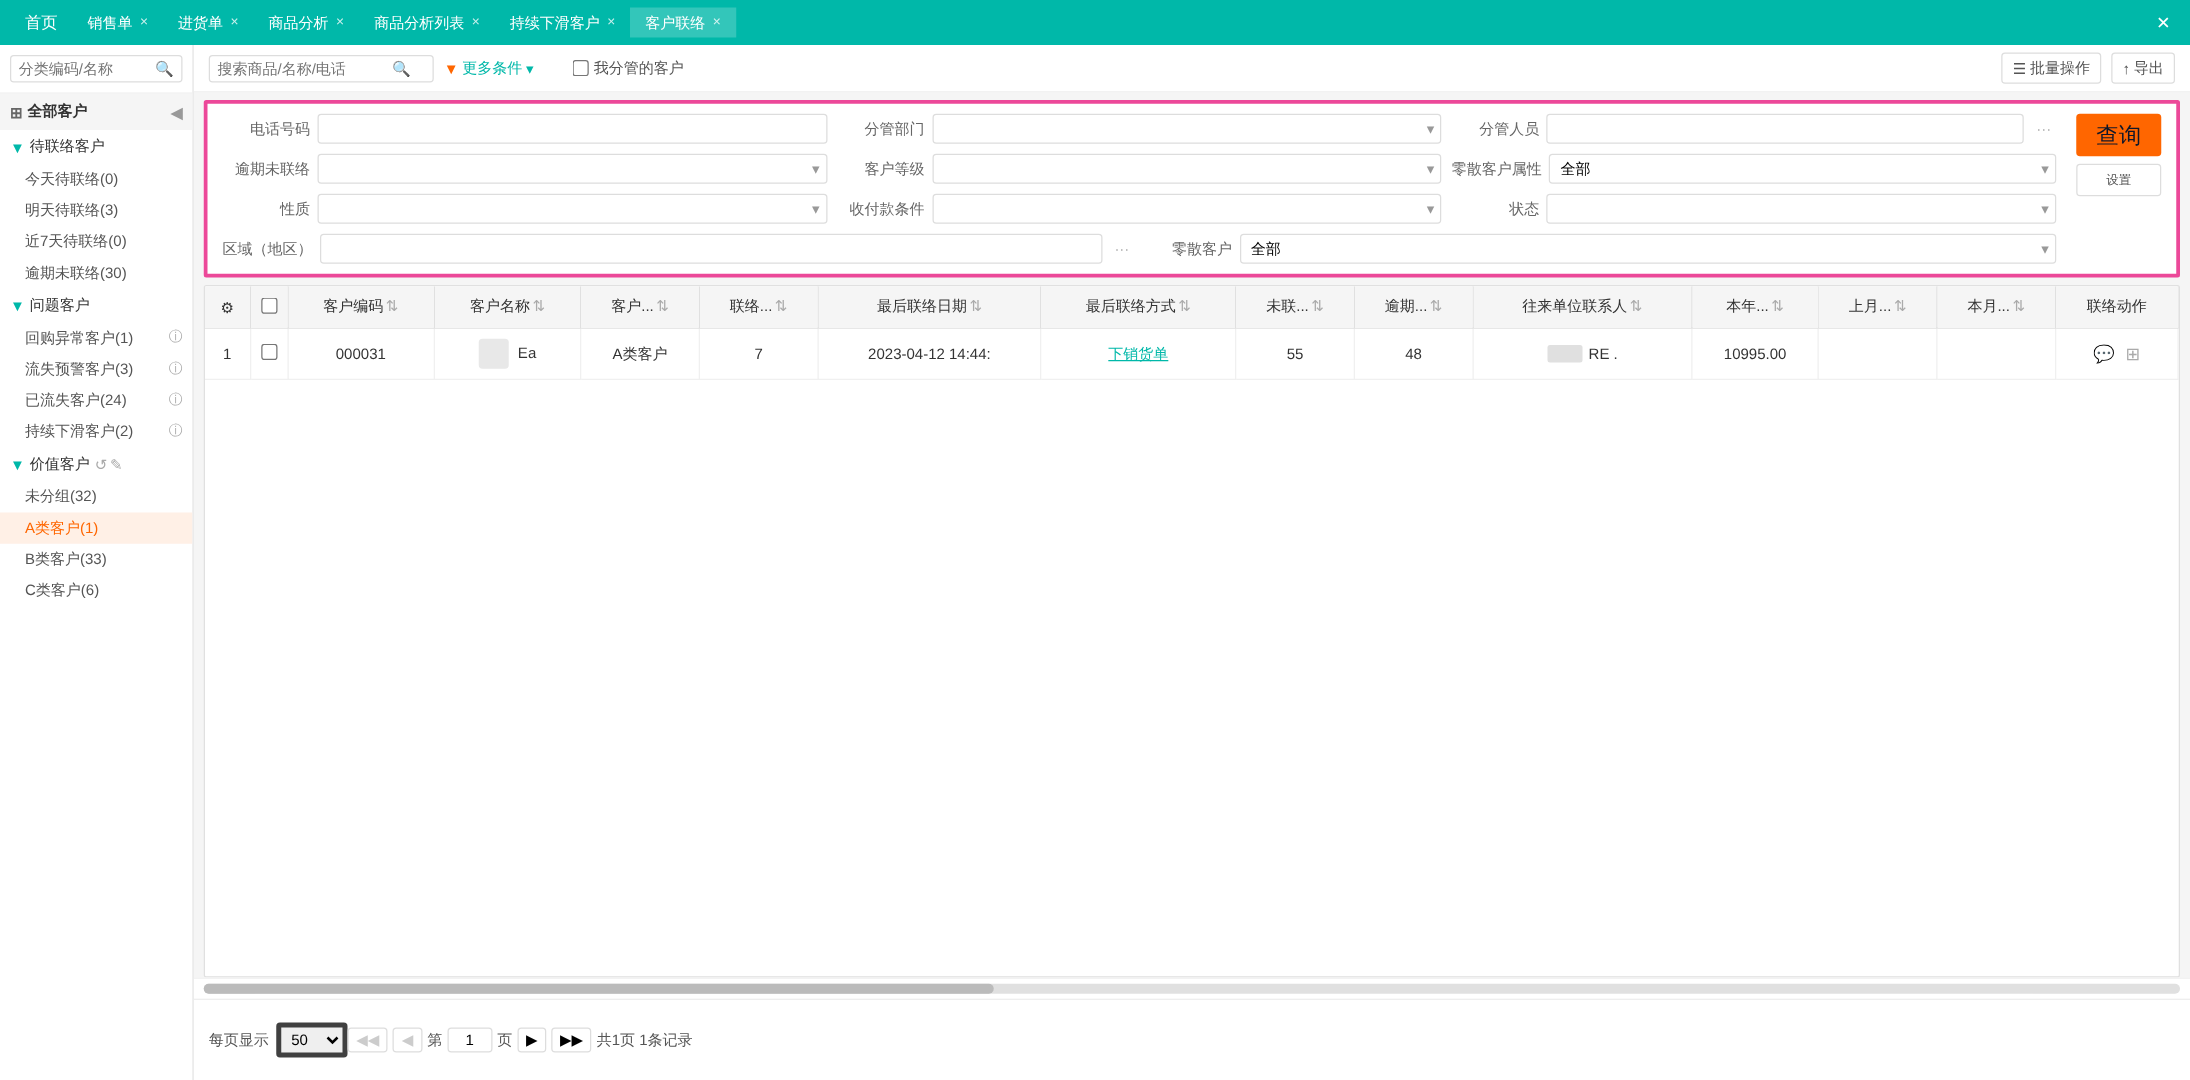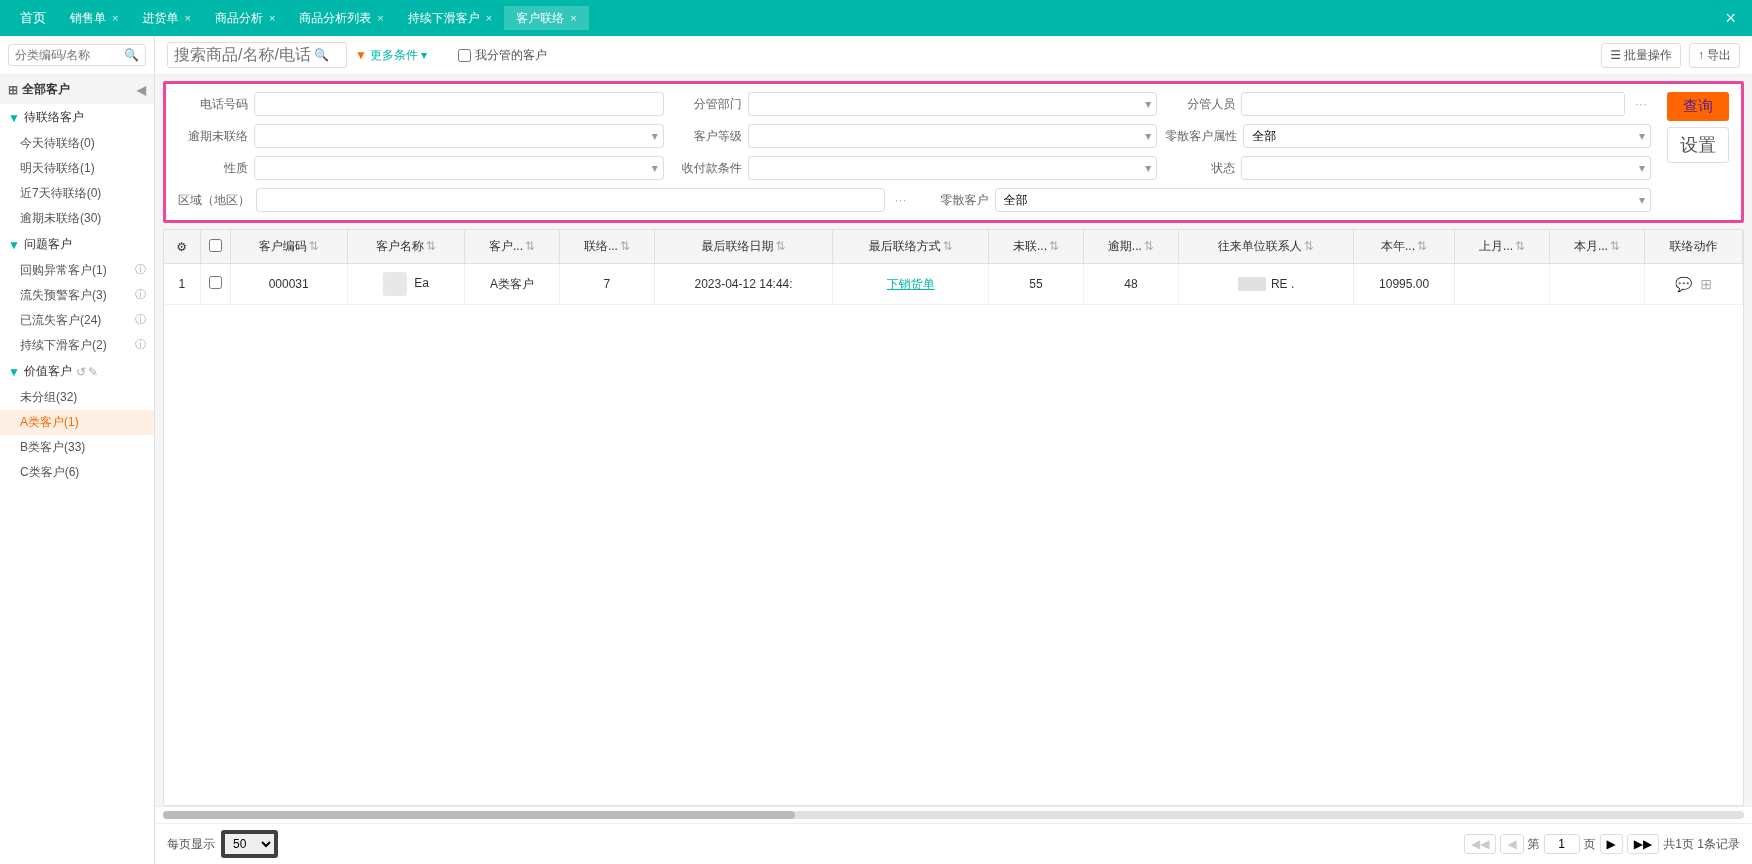--- a/index.html
+++ b/index.html
@@ -136,21 +136,21 @@
       display: flex;
       align-items: center;
       border: 1px solid #ddd;
       border-radius: 3px;
       padding: 3px 6px;
       width: 180px;
     }
     .filter-search-wrap input {
       border: none;
       outline: none;
-      font-size: 16px;
+      font-size: 12px;
       color: #999;
       width: 140px;
     }
     .filter-search-icon { color: #00b8a9; cursor: pointer; }
 
     .more-conditions {
       display: flex;
       align-items: center;
       color: #00b8a9;
       cursor: pointer;
@@ -264,35 +264,35 @@
       pointer-events: none;
     }
     .dots-btn {
       color: #aaa;
       cursor: pointer;
       padding: 0 4px;
     }
 
     .btn-query {
       background: #ff6600;
-      color: #4c1d95;
+      color: #0f172a;
       border: none;
       border-radius: 3px;
       padding: 5px 16px;
       cursor: pointer;
-      font-size: 15px;
+      font-size: 18px;
     }
     .btn-setting {
       background: white;
       color: #555;
       border: 1px solid #ddd;
       border-radius: 3px;
       padding: 5px 12px;
       cursor: pointer;
-      font-size: 18px;
+      font-size: 10px;
     }
 
     .action-buttons {
       display: flex;
       flex-direction: column;
       gap: 6px;
       margin-left: 8px;
     }
 
     
@@ -335,24 +335,23 @@
     }
 
     .link-text { color: #00b8a9; text-decoration: underline; cursor: pointer; }
     .action-icons { display: flex; justify-content: center; gap: 8px; }
     .action-icon { color: #aaa; cursor: pointer; font-size: 14px; }
 
     
     .pagination {
       background: white;
       border-top: 1px solid #eee;
-      padding: 6px 12px;
-      display: flex;
-      align-items: center;
-      justify-content: space-between;
+      padding: 18px 12px;
+      display: flex;
+      align-items: center;
     }
     .page-size-wrap {
       display: flex;
       align-items: center;
       gap: 6px;
       color: #555;
     }
     .page-size-select {
       border: 4px solid #404040;
       border-radius: 3px;
@@ -456,21 +455,21 @@
         <span class="grid-icon">⊞</span>
         <span>全部客户</span>
         <span class="sidebar-collapse">◀</span>
       </div>
 
       <div class="sidebar-group-label">
         <span class="arrow">▼</span>
         <span>待联络客户</span>
       </div>
       <div class="sidebar-item">今天待联络(0)</div>
-      <div class="sidebar-item">明天待联络(1)</div>
+      <div class="sidebar-item">明天待联络(3)</div>
       <div class="sidebar-item">近7天待联络(0)</div>
       <div class="sidebar-item">逾期未联络(30)</div>
 
       <div class="sidebar-group-label">
         <span class="arrow">▼</span>
         <span>问题客户</span>
       </div>
       <div class="sidebar-item">
         <span>回购异常客户(1)</span>
         <span class="info-icon">ⓘ</span>

